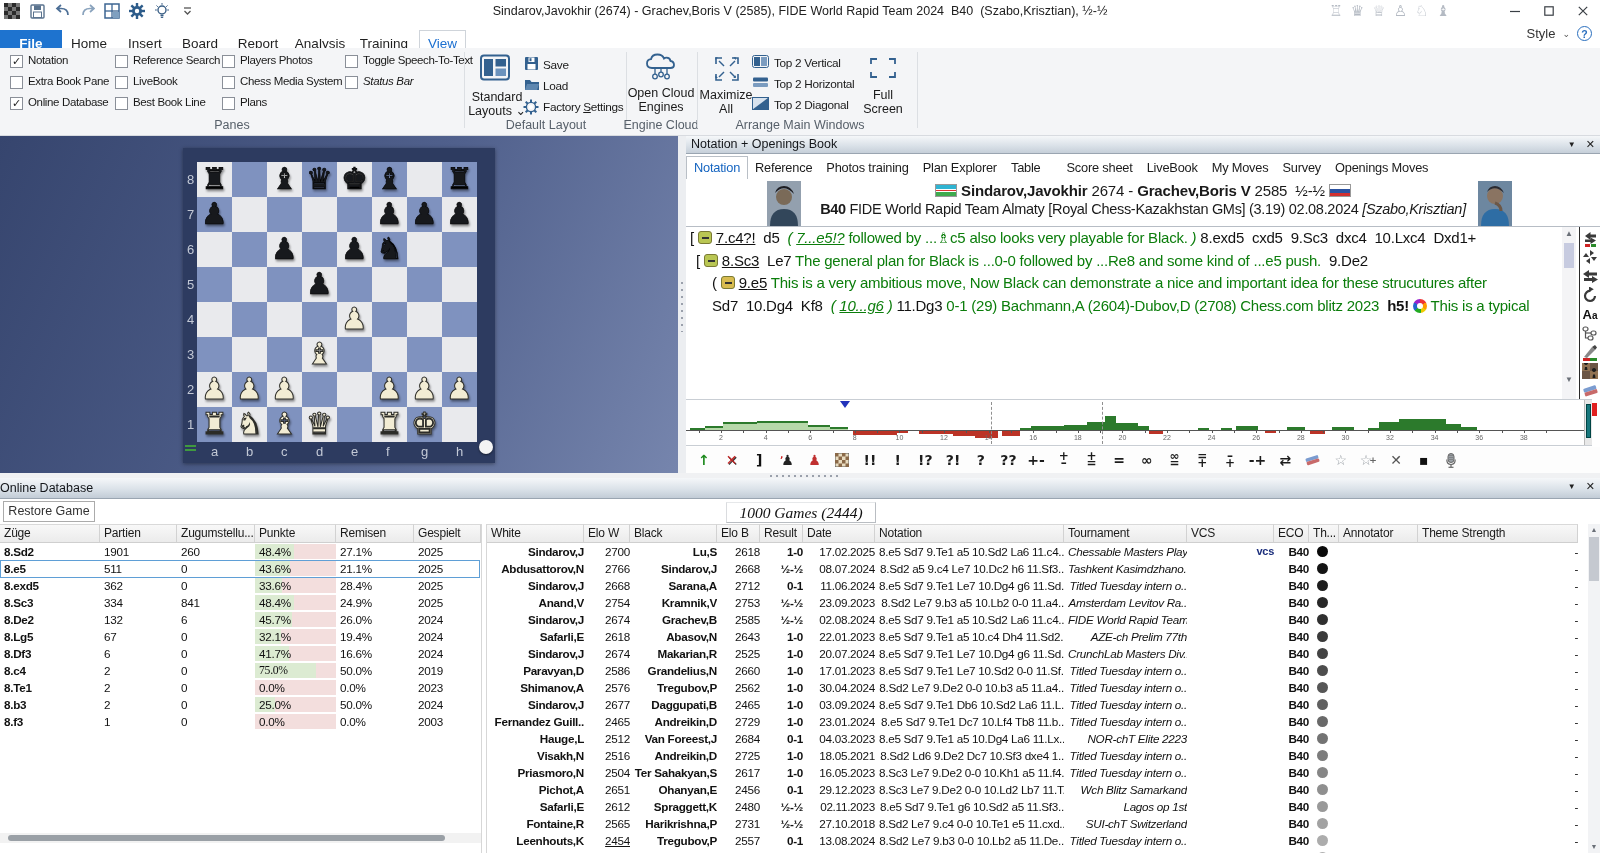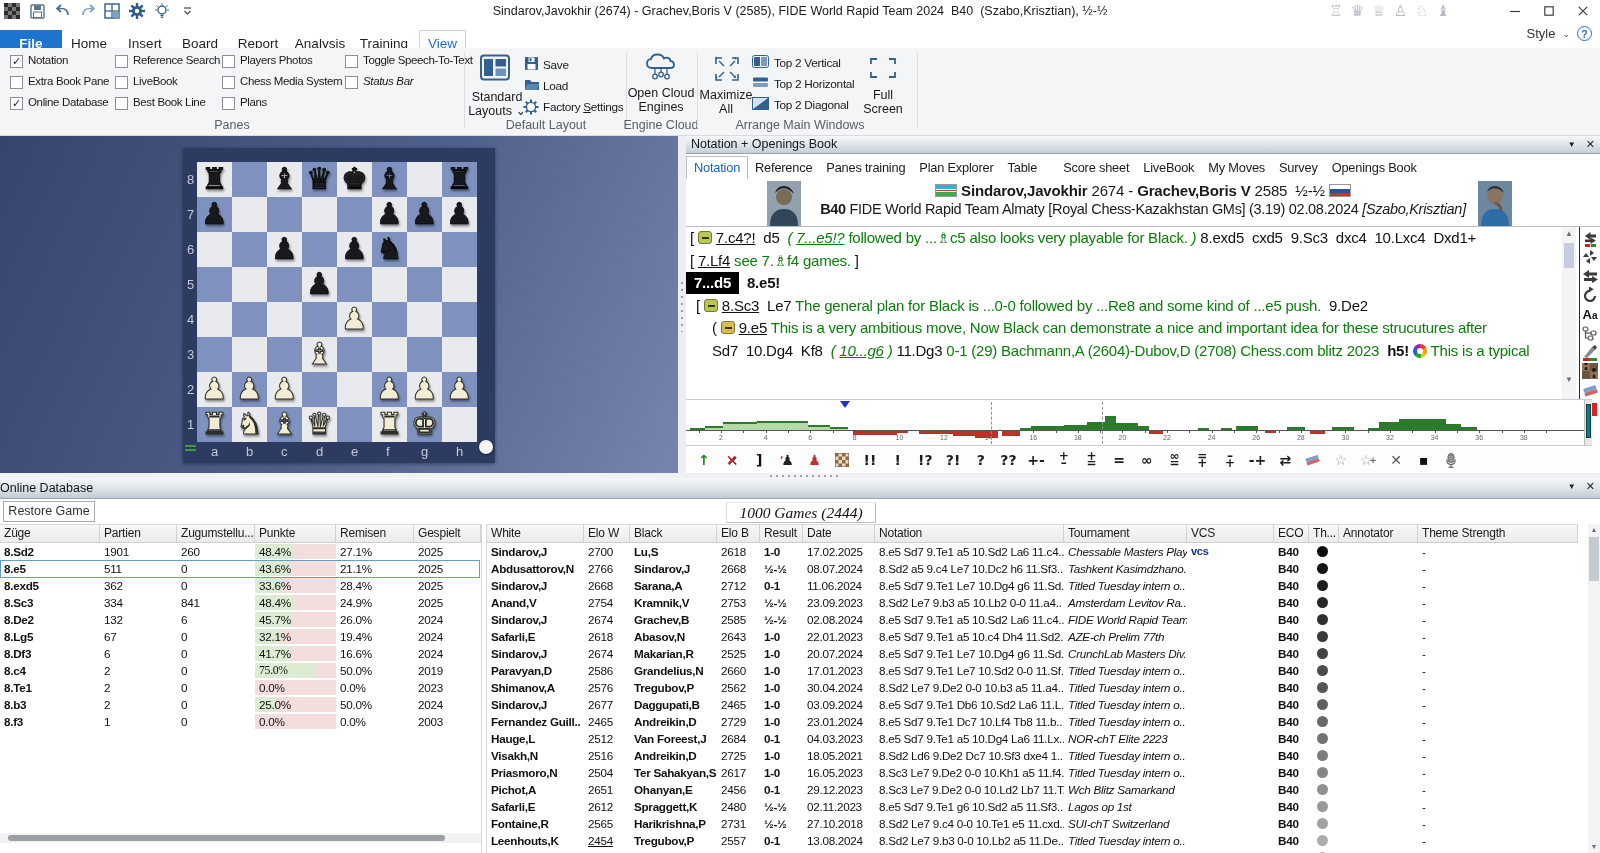--- a/index.html
+++ b/index.html
@@ -125,21 +125,21 @@
       background:linear-gradient(#f5f7f9 0%,#dbe2e9 55%,#c2ccd6 100%); border-bottom:1px solid #9aa5b1;
       font-size:12.5px; line-height:20px; color:#14161a; }
   #restore-btn { position:absolute; left:3px; top:23px; width:92px; height:21px; background:#fff; border:1px solid #ababab;
       font-size:12.5px; color:#333; text-align:center; line-height:19px; }
   #games-title { position:absolute; left:726px; top:24px; width:150px; height:21px; border:1px solid #b9bdc2; border-top-color:#e6e8ea;
       font-family:"Liberation Serif", serif; font-style:italic; font-size:15.5px; text-align:center; line-height:19px; color:#111; border-left-color:#dadcdf; }
   .thead { position:absolute; top:46px; height:19px; display:flex;
       font-size:12px; color:#1a1a1a; }
   .th { background:linear-gradient(#f8f8f8,#ebebeb); border-right:1px solid #d2d2d2; border-top:1px solid #d9d9d9; border-bottom:1px solid #cfcfcf; padding:0 0 0 4px; line-height:17px; white-space:nowrap; overflow:hidden; letter-spacing:-0.2px; }
   #ltable { position:absolute; left:0; top:65px; width:481px; }
-  #rtable { position:absolute; left:487px; top:65px; width:1101px; height:310px; overflow:hidden; }
+  #rtable { position:absolute; left:487px; top:65px; width:1101px; height:310px; overflow:hidden;text-align:right; }
   .trow { display:flex; height:17px; line-height:17px; font-size:11.7px; color:#111; }
   .td { padding-left:4px; white-space:nowrap; overflow:hidden; position:relative; letter-spacing:-0.28px; }
   .bold { font-weight:bold; }
   .ital { font-style:italic; }
   #sel-row { position:absolute; left:0px; top:82px; width:480px; height:18px; border:1.5px solid #5f9fd6; }
   #lt-scroll { position:absolute; left:0; top:355px; width:481px; height:10px; background:#f2f2f2; }
   #lt-scroll div { position:absolute; left:8px; top:2px; width:437px; height:6px; border-radius:3px; background:#9aa0a6; }
   #pane-div { position:absolute; left:481px; top:46px; width:6px; height:329px; background:#fff; border-left:1px solid #d7d7d7; border-right:1px solid #d7d7d7; }
   #rt-scrollbar { position:absolute; left:1588px; top:46px; width:12px; height:329px; background:#f2f3f5; }
   #rt-scrollbar .arr { position:absolute; left:0; width:12px; height:12px; color:#6b7078; font-size:7px; text-align:center; line-height:12px; }
@@ -544,28 +544,28 @@
     <div class="pane-header">
       <span class="ph-title">Notation + Openings Book</span>
       <span class="ph-icons">
         <span class="tri">▼</span>
         <span class="xx">✕</span>
       </span>
     </div>
     <div id="nt-tabs">
         <div class="ntab sel">Notation</div>
         <div class="ntab">Reference</div>
-        <div class="ntab">Panes training</div>
+        <div class="ntab">Photos training</div>
         <div class="ntab">Plan Explorer</div>
         <div class="ntab">Table</div>
         <div class="ntab" style="margin-left: 12px;">Score sheet</div>
         <div class="ntab">LiveBook</div>
         <div class="ntab">My Moves</div>
         <div class="ntab">Survey</div>
-        <div class="ntab">Openings Book</div>
+        <div class="ntab">Openings Moves</div>
       </div>
     <div id="game-header">
       <div id="gh-line1"><span id="flag-uz" class="flag"></span> <b>Sindarov,Javokhir</b> <span>2674</span> - <b>Grachev,Boris V</b> <span>2585</span>&nbsp; <span>½-½</span> <span id="flag-ru" class="flag"></span></div>
       <div id="gh-line2"><b>B40</b><span> FIDE World Rapid Team Almaty [Royal Chess-Kazakhstan GMs] (3.19) 02.08.2024 </span><i>[Szabo,Krisztian]</i></div>
     </div>
     <div class="photo" style="left:81px;">
       <svg width="34" height="45">
           <rect width="34" height="45" fill="#93a0ae"></rect>
           <rect width="34" height="45" fill="url(#)"></rect>
           <circle cx="17" cy="16" r="8" fill="#7a6a58"></circle>
@@ -577,22 +577,20 @@
       <svg width="34" height="45">
           <rect width="34" height="45" fill="#6d87a0"></rect>
           <circle cx="17" cy="15" r="8" fill="#8a7462"></circle>
           <path d="M3 45 Q3 28 17 28 Q31 28 31 45 Z" fill="#2e6da4"></path>
           <path d="M9 11 Q17 3 26 12 Q23 5 17 5 Q11 5 9 11Z" fill="#2a2a30"></path>
           <path d="M17 22 q6 2 6 8" stroke="#6b5747" stroke-width="3" fill="none"></path>
         </svg>
     </div>
     <div id="notation-body">
         <div class="nline" style="padding-left: 4px;"><span class="seg-b">[ </span><span class="fold green"></span><span class="seg-b"> </span><span class="seg-u">7.c4?!</span><span class="seg-b">  d5  </span><span class="seg-gi">( </span><span class="seg-gu">7...e5!?</span><span class="seg-g"> followed by ...♗c5 also looks very playable for Black. </span><span class="seg-gi">) </span><span class="seg-b">8.exd5  cxd5  9.Sc3  dxc4  10.Lxc4  Dxd1+</span></div>
-        <div class="nline" style="padding-left: 4px;"><span class="seg-b">[ </span><span class="seg-u">7.Lf4</span><span class="seg-g"> see 7.♗f4 games.</span><span class="seg-b"> ]</span></div>
-        <div class="nline" style="padding-left: 0px;"><span class="seg-cur">7...d5</span><span class="seg-b">  </span><span class="seg-bb">8.e5!</span></div>
         <div class="nline" style="padding-left: 10px;"><span class="seg-b">[ </span><span class="fold green"></span><span class="seg-b"> </span><span class="seg-u">8.Sc3</span><span class="seg-b">  Le7 </span><span class="seg-g">The general plan for Black is ...0-0 followed by ...Re8 and some kind of ...e5 push.</span><span class="seg-b">  9.De2</span></div>
         <div class="nline" style="padding-left: 26px;"><span class="seg-b">( </span><span class="fold gold"></span><span class="seg-b"> </span><span class="seg-u">9.e5</span><span class="seg-b"> </span><span class="seg-g">This is a very ambitious move, Now Black can demonstrate a nice and important idea for these strucutures after</span></div>
         <div class="nline" style="padding-left: 26px;"><span class="seg-b">Sd7  10.Dg4  Kf8  </span><span class="seg-gi">( </span><span class="seg-gu">10...g6</span><span class="seg-gi"> ) </span><span class="seg-b">11.Dg3 </span><span class="seg-g">0-1 (29) Bachmann,A (2604)-Dubov,D (2708) Chess.com blitz 2023</span><span class="seg-bb">  h5! </span><span class="wheel"></span><span class="seg-g"> This is a typical</span></div>
       </div>
     <div id="nt-scrollbar">
       <div class="arr" style="top:0;">▲</div>
       <div id="nt-thumb"></div>
       <div class="arr" style="top:146px;">▼</div>
     </div>
     <div id="icon-strip">

